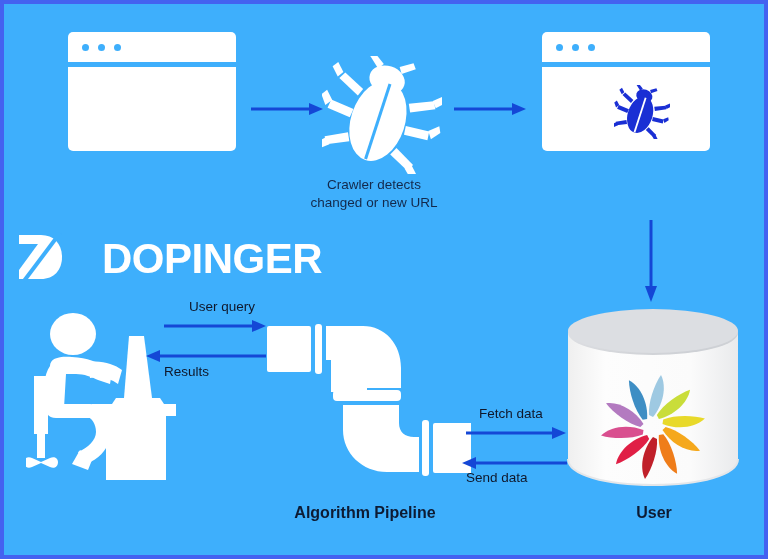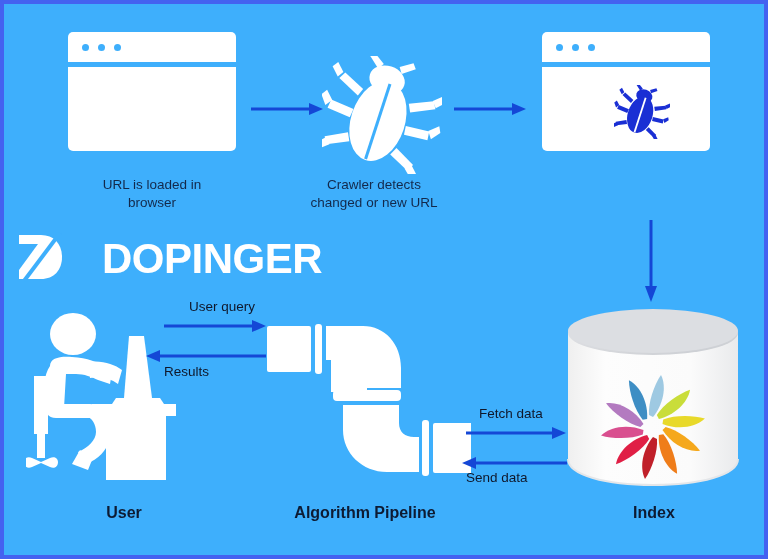--- a/index.html
+++ b/index.html
@@ -112,22 +112,20 @@
 
     <div class="browser" style="left:64px; top:28px; width:168px;">
       <div class="bar" style="height:30px;">
         <span class="dot"></span>
         <span class="dot"></span>
         <span class="dot"></span>
       </div>
       <div style="height:5px;"></div>
       <div class="body" style="height:84px;"></div>
     </div>
-    <div class="caption" style="left:58px; top:172px; width:180px;">URL is loaded in
-browser</div>
 
     <svg class="arrow-svg" style="left:247px; top:98px;" width="72" height="14" viewBox="0 0 72 14">
       <line x1="0" y1="7" x2="60" y2="7" stroke="#1447d6" stroke-width="3"></line>
       <polygon points="58,1 72,7 58,13" fill="#1447d6"></polygon>
     </svg>
 
     <div class="node" style="left:318px; top:52px;">
       <svg width="120" height="118" viewBox="0 0 120 118">
         <g transform="rotate(18 60 59)" fill="#ffffff">
 
@@ -243,21 +241,20 @@
           <path d="M66 92 L150 92 L150 104 L66 104 Z"></path>
 
           <path d="M80 104 L140 104 L140 168 L80 168 Z"></path>
 
           <path d="M103 24 L118 24 L126 86 L98 86 Z"></path>
 
           <path d="M90 86 L134 86 L138 92 L86 92 Z"></path>
         </g>
       </svg>
     </div>
-    <div class="label-bold" style="left:60px; top:500px; width:120px;">User</div>
 
     <span class="arrow-label" style="left:185px; top:295px;">User query</span>
     <svg class="arrow-svg" style="left:160px; top:315px;" width="102" height="14" viewBox="0 0 102 14">
       <line x1="0" y1="7" x2="90" y2="7" stroke="#1447d6" stroke-width="3"></line>
       <polygon points="88,1 102,7 88,13" fill="#1447d6"></polygon>
     </svg>
 
     <svg class="arrow-svg" style="left:142px; top:345px;" width="120" height="14" viewBox="0 0 120 14">
       <line x1="14" y1="7" x2="120" y2="7" stroke="#1447d6" stroke-width="3"></line>
       <polygon points="14,1 0,7 14,13" fill="#1447d6"></polygon>
@@ -355,16 +352,16 @@
             <g transform="rotate(288)">
               <path d="M0 -10 C10 -22 14 -40 8 -52 C1 -42 -5 -24 -4 -12 Z" fill="#b37ac0"></path>
             </g>
             <g transform="rotate(324)">
               <path d="M0 -10 C10 -22 14 -40 8 -52 C1 -42 -5 -24 -4 -12 Z" fill="#3e8ec4"></path>
             </g>
           </g>
         </g>
       </svg>
     </div>
-    <div class="label-bold" style="left:590px; top:500px; width:120px;">Index</div>
+    <div class="label-bold" style="left:590px; top:500px; width:120px;">User</div>
 
   </div>
 </div>
 
 </body></html>

